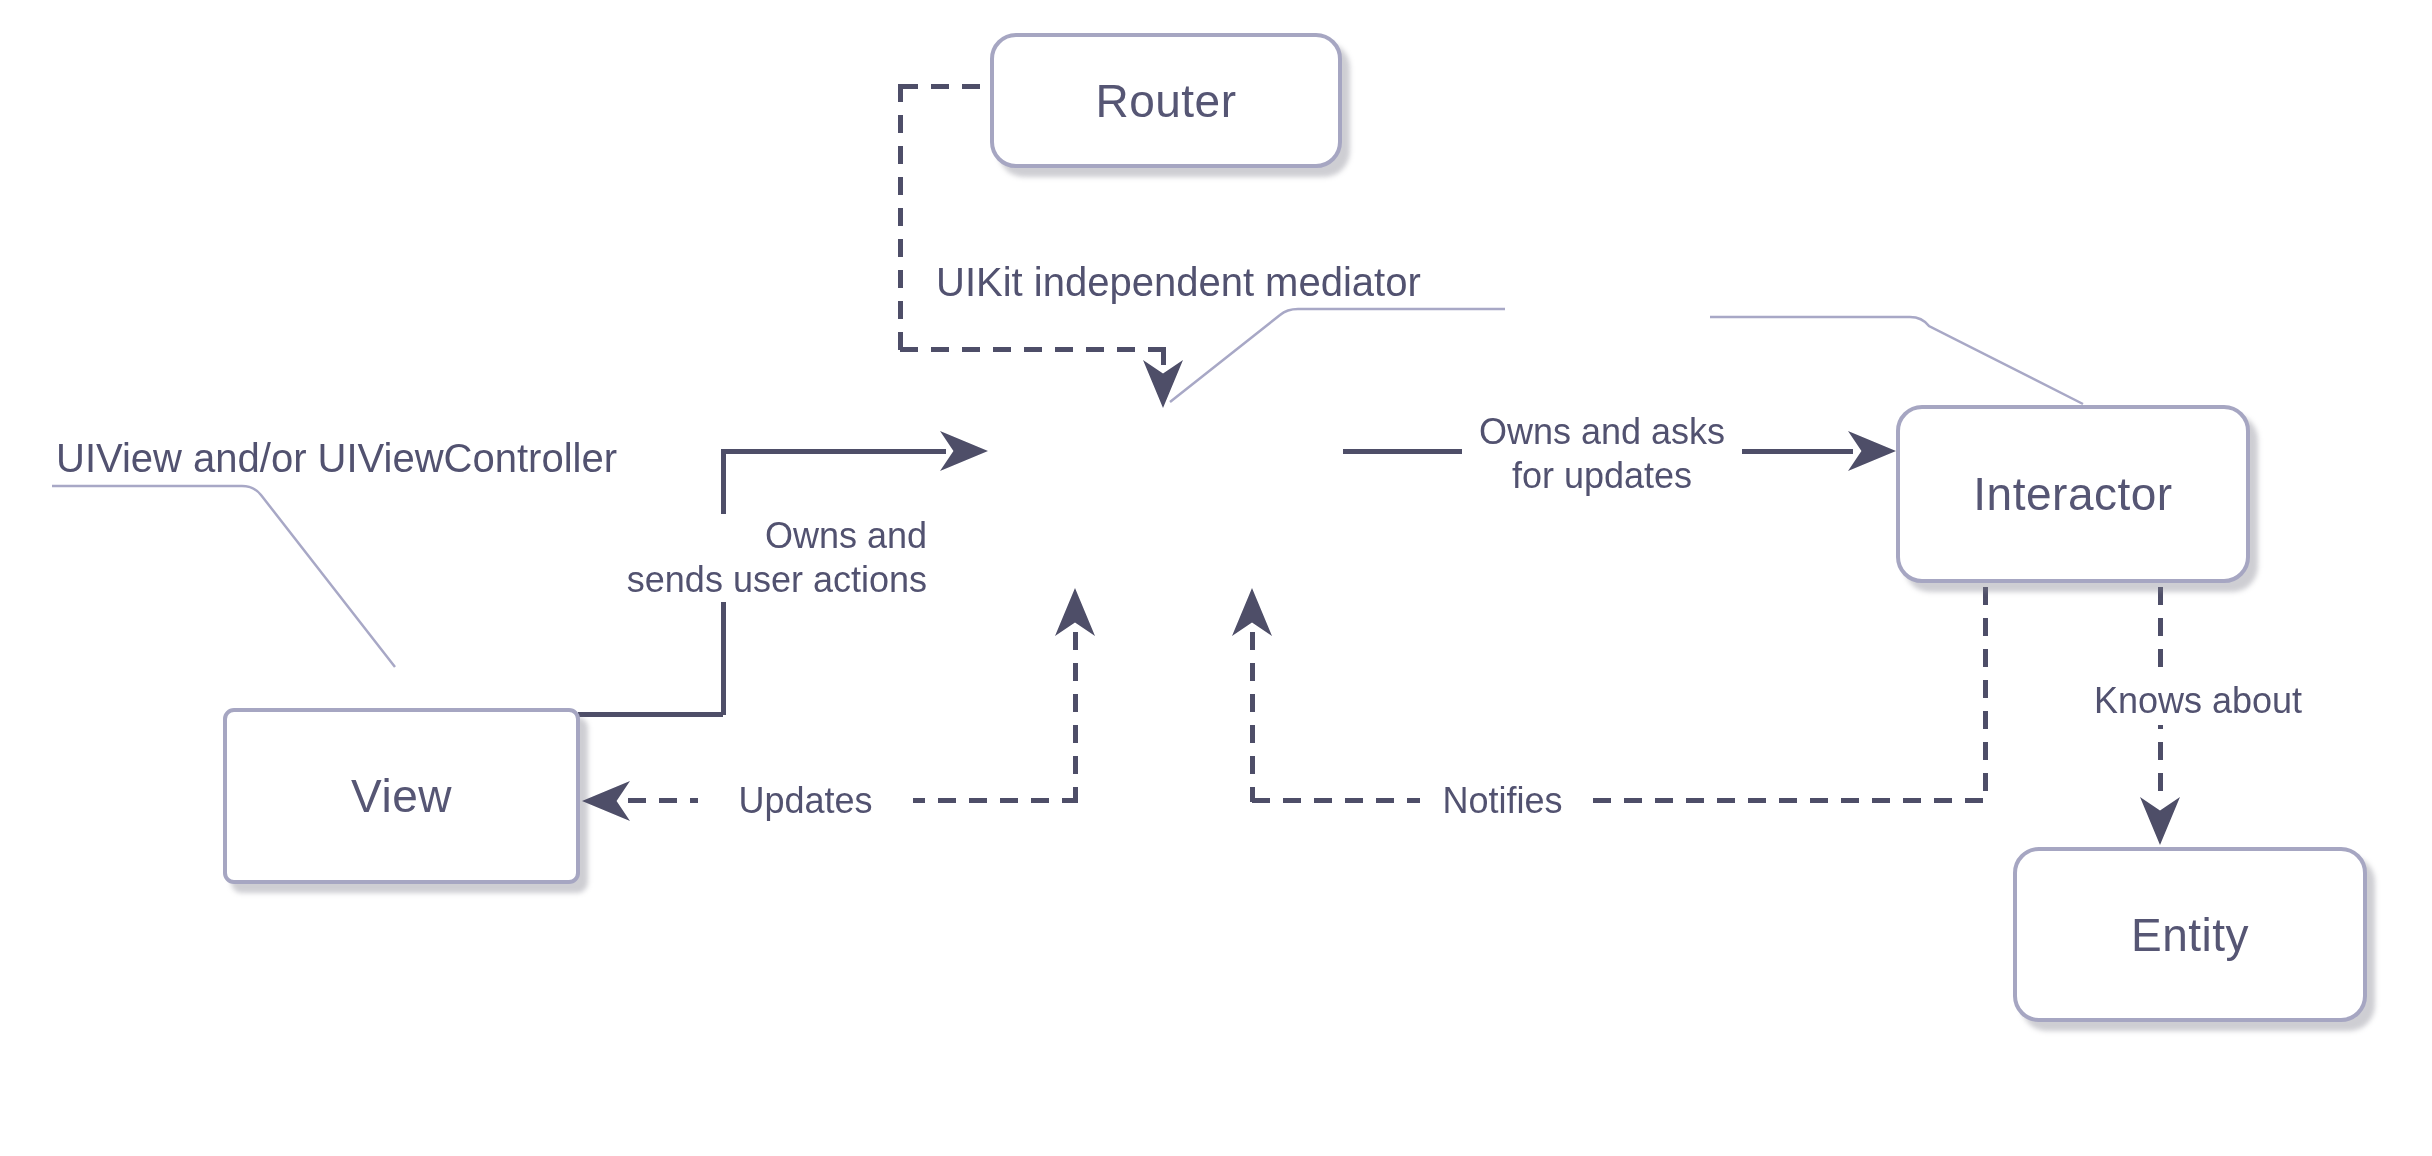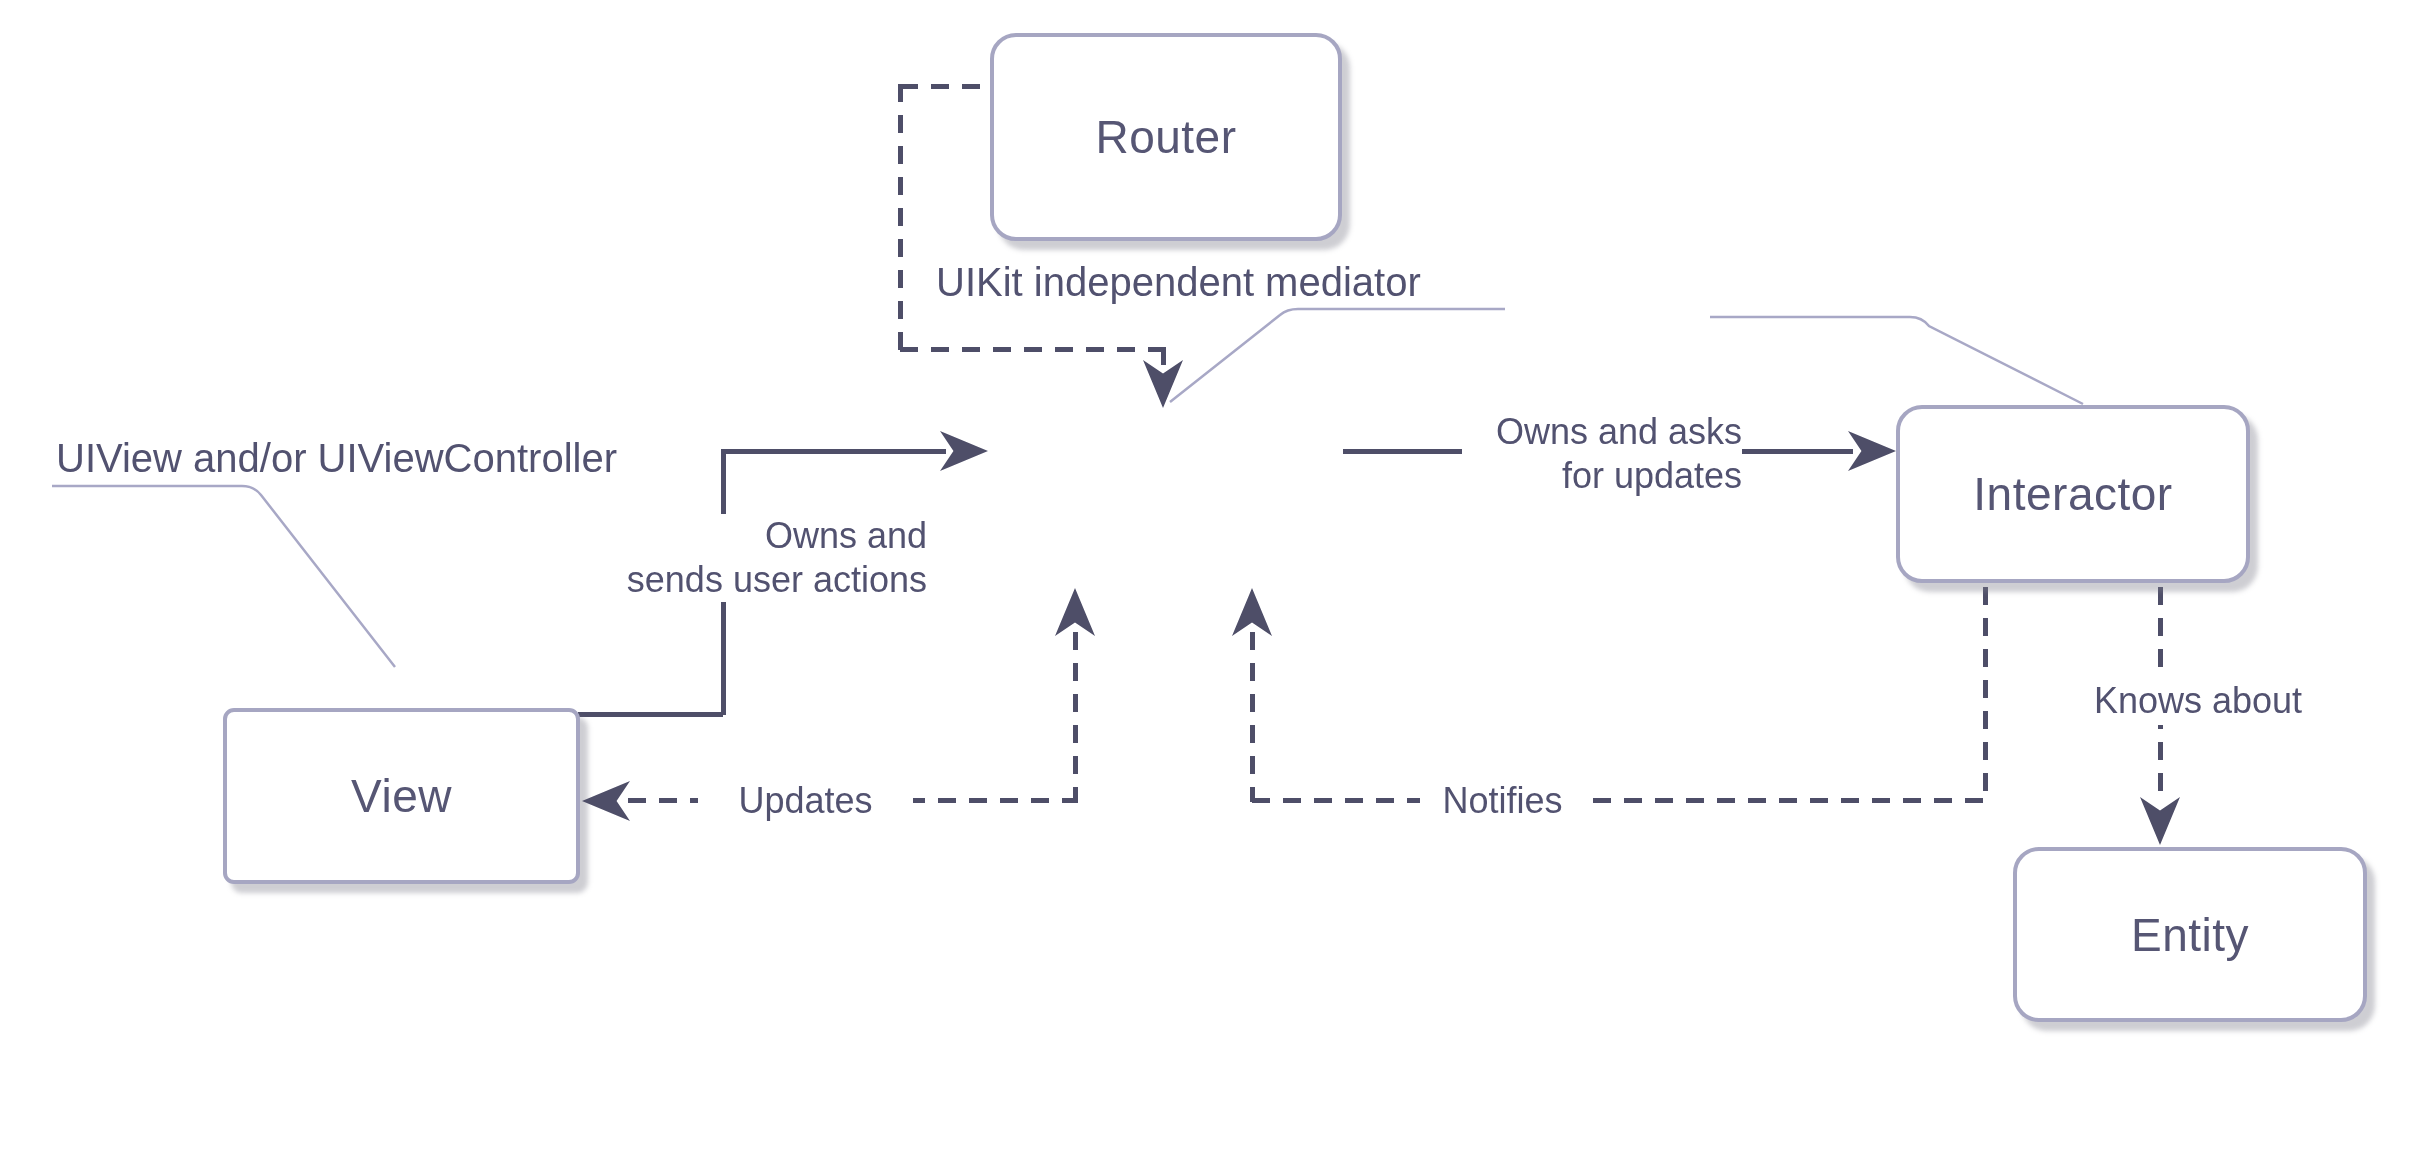--- a/index.html
+++ b/index.html
@@ -105,35 +105,35 @@
   <div class="seg dash-v" style="left:1983px;top:587px;height:213px;"></div>
 
   <div class="seg dash-v" style="left:2158px;top:587px;height:213px;"></div>
   <div class="ah ah-down" style="left:2140px;top:797px;"></div>
 
   <div class="edge-label" style="left:575px;top:514px;width:352px;text-align:right;">
     <span class="ln">Owns and</span>
     <span class="ln">sends user actions</span>
   </div>
 
-  <div class="edge-label" style="left:1462px;top:410px;width:280px;text-align:right;">
+  <div class="edge-label" style="left:1462px;top:410px;width:280px;">
     <span class="ln">Owns and asks</span>
     <span class="ln">for updates</span>
   </div>
 
   <div class="edge-label one-line" style="left:698px;top:777px;width:215px;height:48px;">Updates</div>
 
   <div class="edge-label one-line" style="left:1420px;top:777px;width:165px;height:48px;">Notifies</div>
 
   <div class="edge-label one-line" style="left:2078px;top:677px;width:240px;height:48px;">Knows about</div>
 
   <div class="callout" style="left:56px;top:436px;">UIView and/or UIViewController</div>
   <div class="callout" style="left:936px;top:260px;">UIKit independent mediator</div>
 
-  <div class="node" style="left:990px;top:33px;width:352px;height:208px;">
+  <div class="node" style="left:990px;top:33px;width:352px;height:135px;">
     <span class="node-label">Router</span>
   </div>
 
 
   <div class="node" style="left:223px;top:708px;width:357px;height:176px;border-radius:11px;">
     <span class="node-label">View</span>
   </div>
 
   <div class="node" style="left:1896px;top:405px;width:354px;height:178px;">
     <span class="node-label">Interactor</span>

